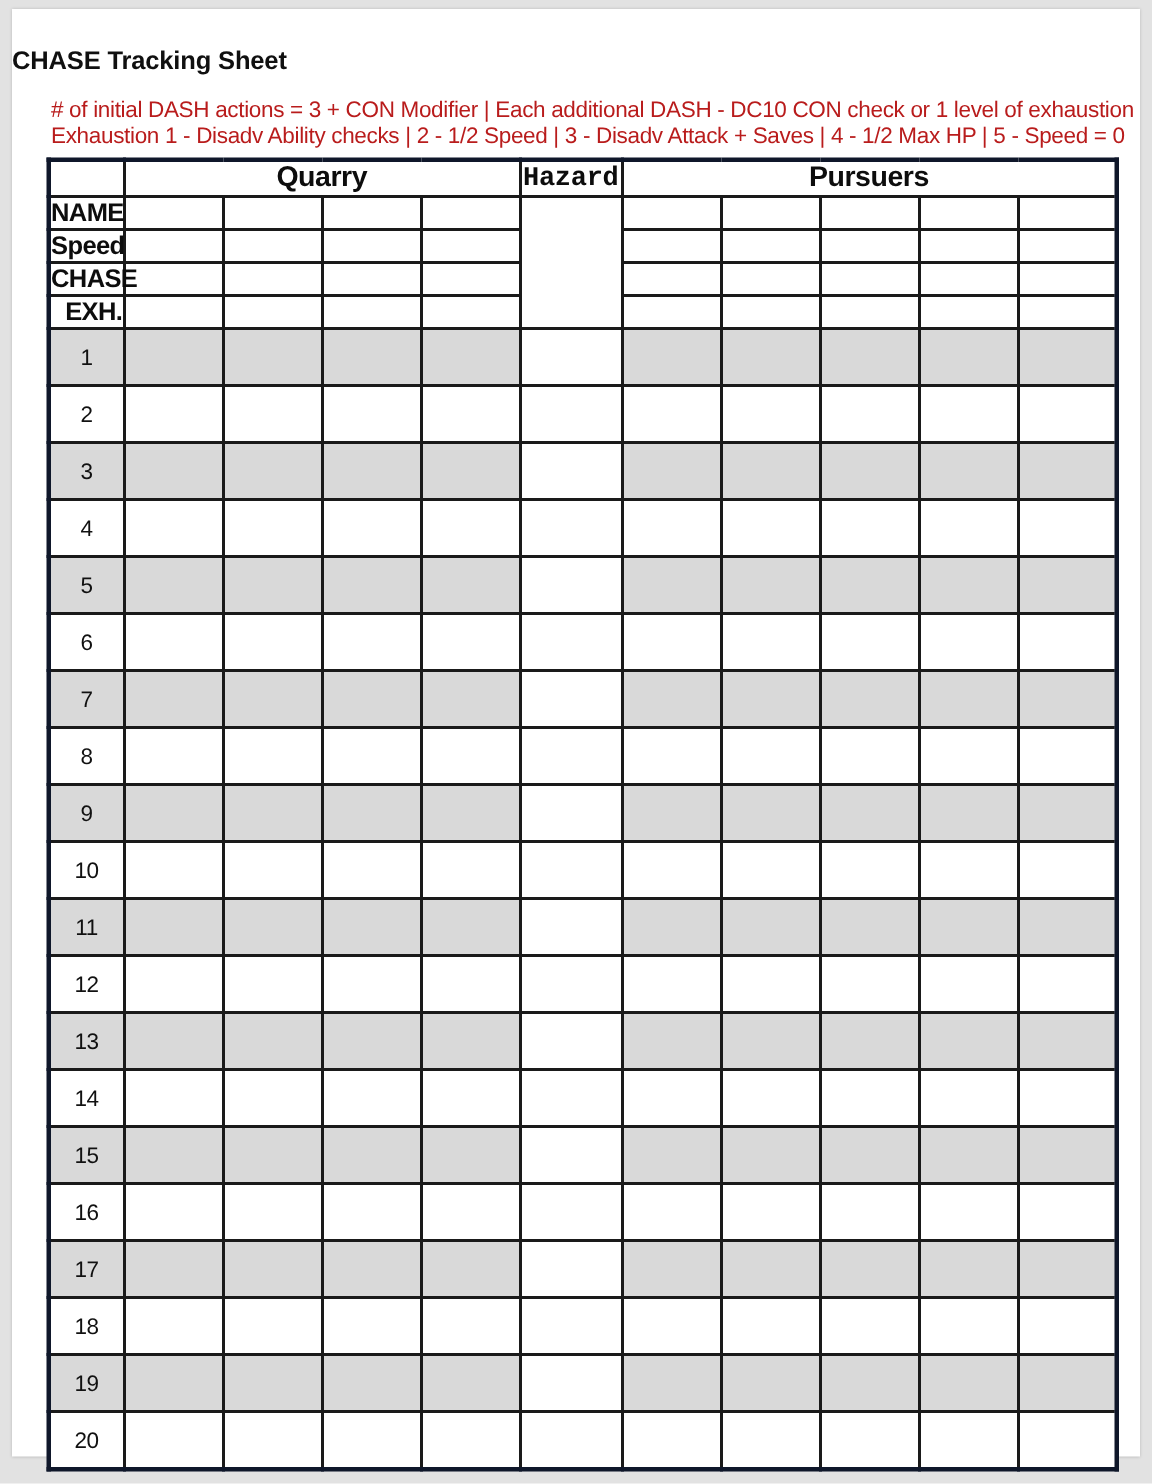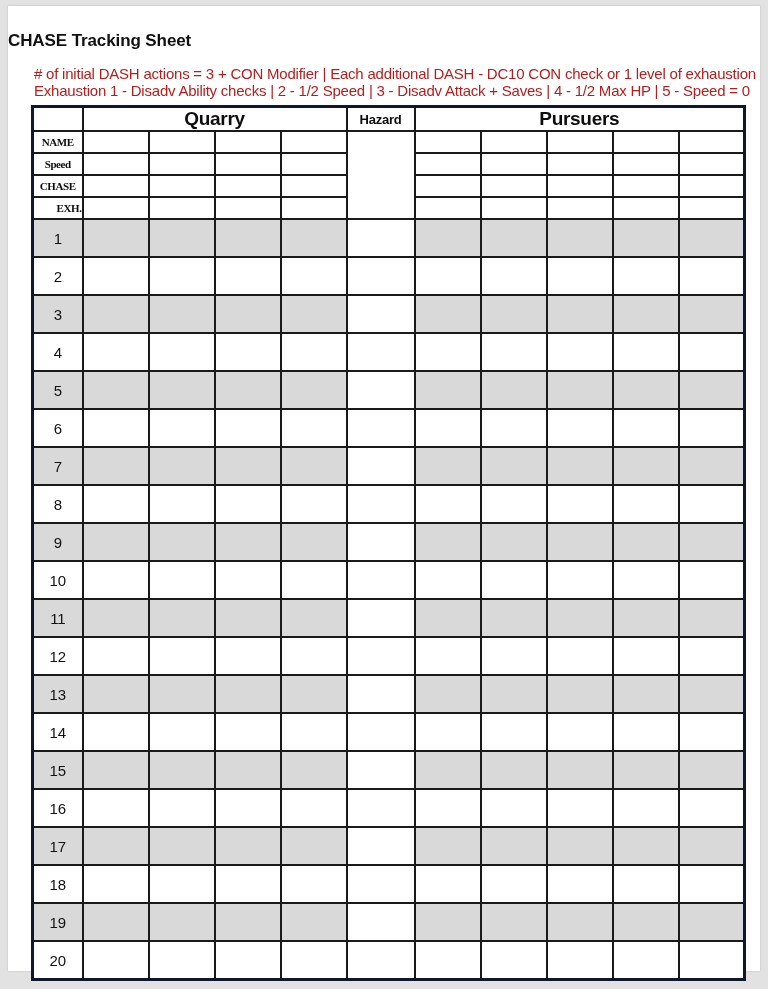--- a/index.html
+++ b/index.html
@@ -67,34 +67,34 @@
 
   td.group-head {
     height: 22px;
     text-align: center;
     font-size: 19px;
     font-weight: bold;
     color: #0d0d0d;
     letter-spacing: -0.3px;
   }
   td.hazard-head {
-    font-size: 13px;
+    font-size: 18px;
     font-weight: bold;
     letter-spacing: -0.2px;
+    font-family: Liberation Mono, monospace;
   }
   td.corner-blank { }
 
   td.stat-label {
-    font-size: 11px;
+    font-size: 17px;
     font-weight: bold;
     color: #0d0d0d;
     text-align: center;
     letter-spacing: -0.4px;
     height: 20px;
-    font-family: Liberation Serif, serif;
   }
   td.stat-label.right { text-align: right; }
 
   td.hazard-block {
     background: #d9d9d9;
   }
 
   td.row-num {
     font-size: 15px;
     color: #111111;

